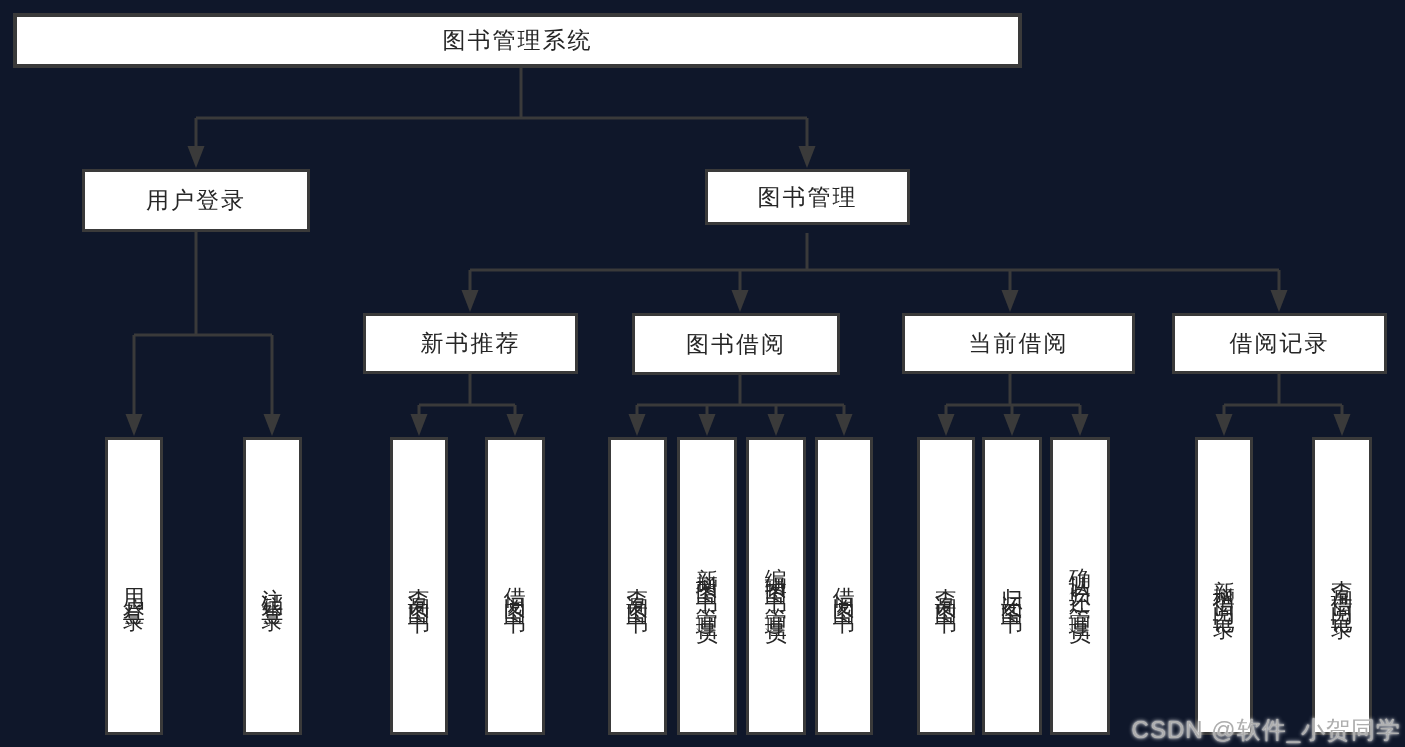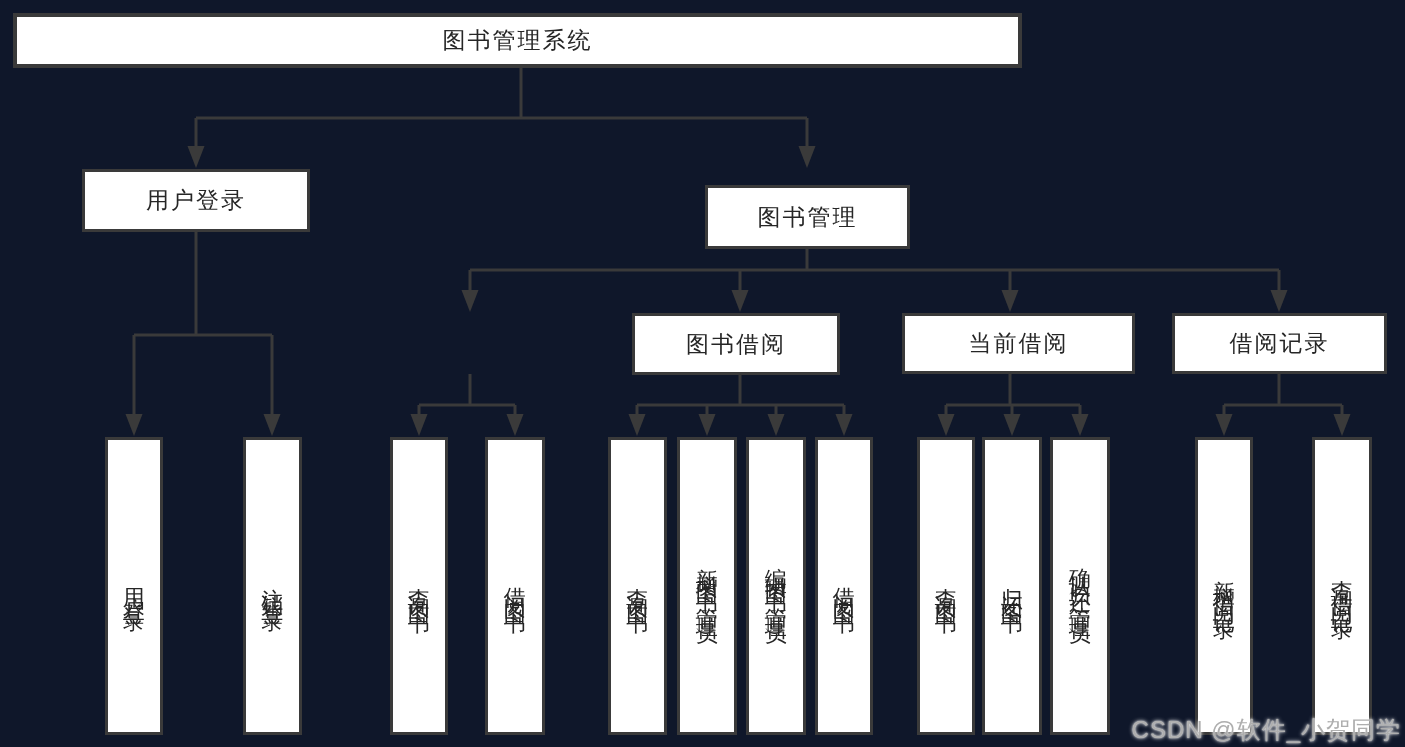--- a/index.html
+++ b/index.html
@@ -91,24 +91,27 @@
     </g>
   </svg>
 
   <div class="node root" style="left:13px;top:13px;width:1009px;height:55px">
     <span class="h-label">图书管理系统</span>
   </div>
 
   <div class="node" style="left:82px;top:169px;width:228px;height:63px">
     <span class="h-label">用户登录</span>
   </div>
-  <div class="node" style="left:705px;top:185px;width:205px;height:64px">
+  <div class="node" style="left:705px;top:169px;width:205px;height:56px">
     <span class="h-label">图书管理</span>
   </div>
 
+  <div class="node" style="left:363px;top:313px;width:215px;height:61px">
+    <span class="h-label">新书推荐</span>
+  </div>
   <div class="node" style="left:632px;top:313px;width:208px;height:62px">
     <span class="h-label">图书借阅</span>
   </div>
   <div class="node" style="left:902px;top:313px;width:233px;height:61px">
     <span class="h-label">当前借阅</span>
   </div>
   <div class="node" style="left:1172px;top:313px;width:215px;height:61px">
     <span class="h-label">借阅记录</span>
   </div>
 

